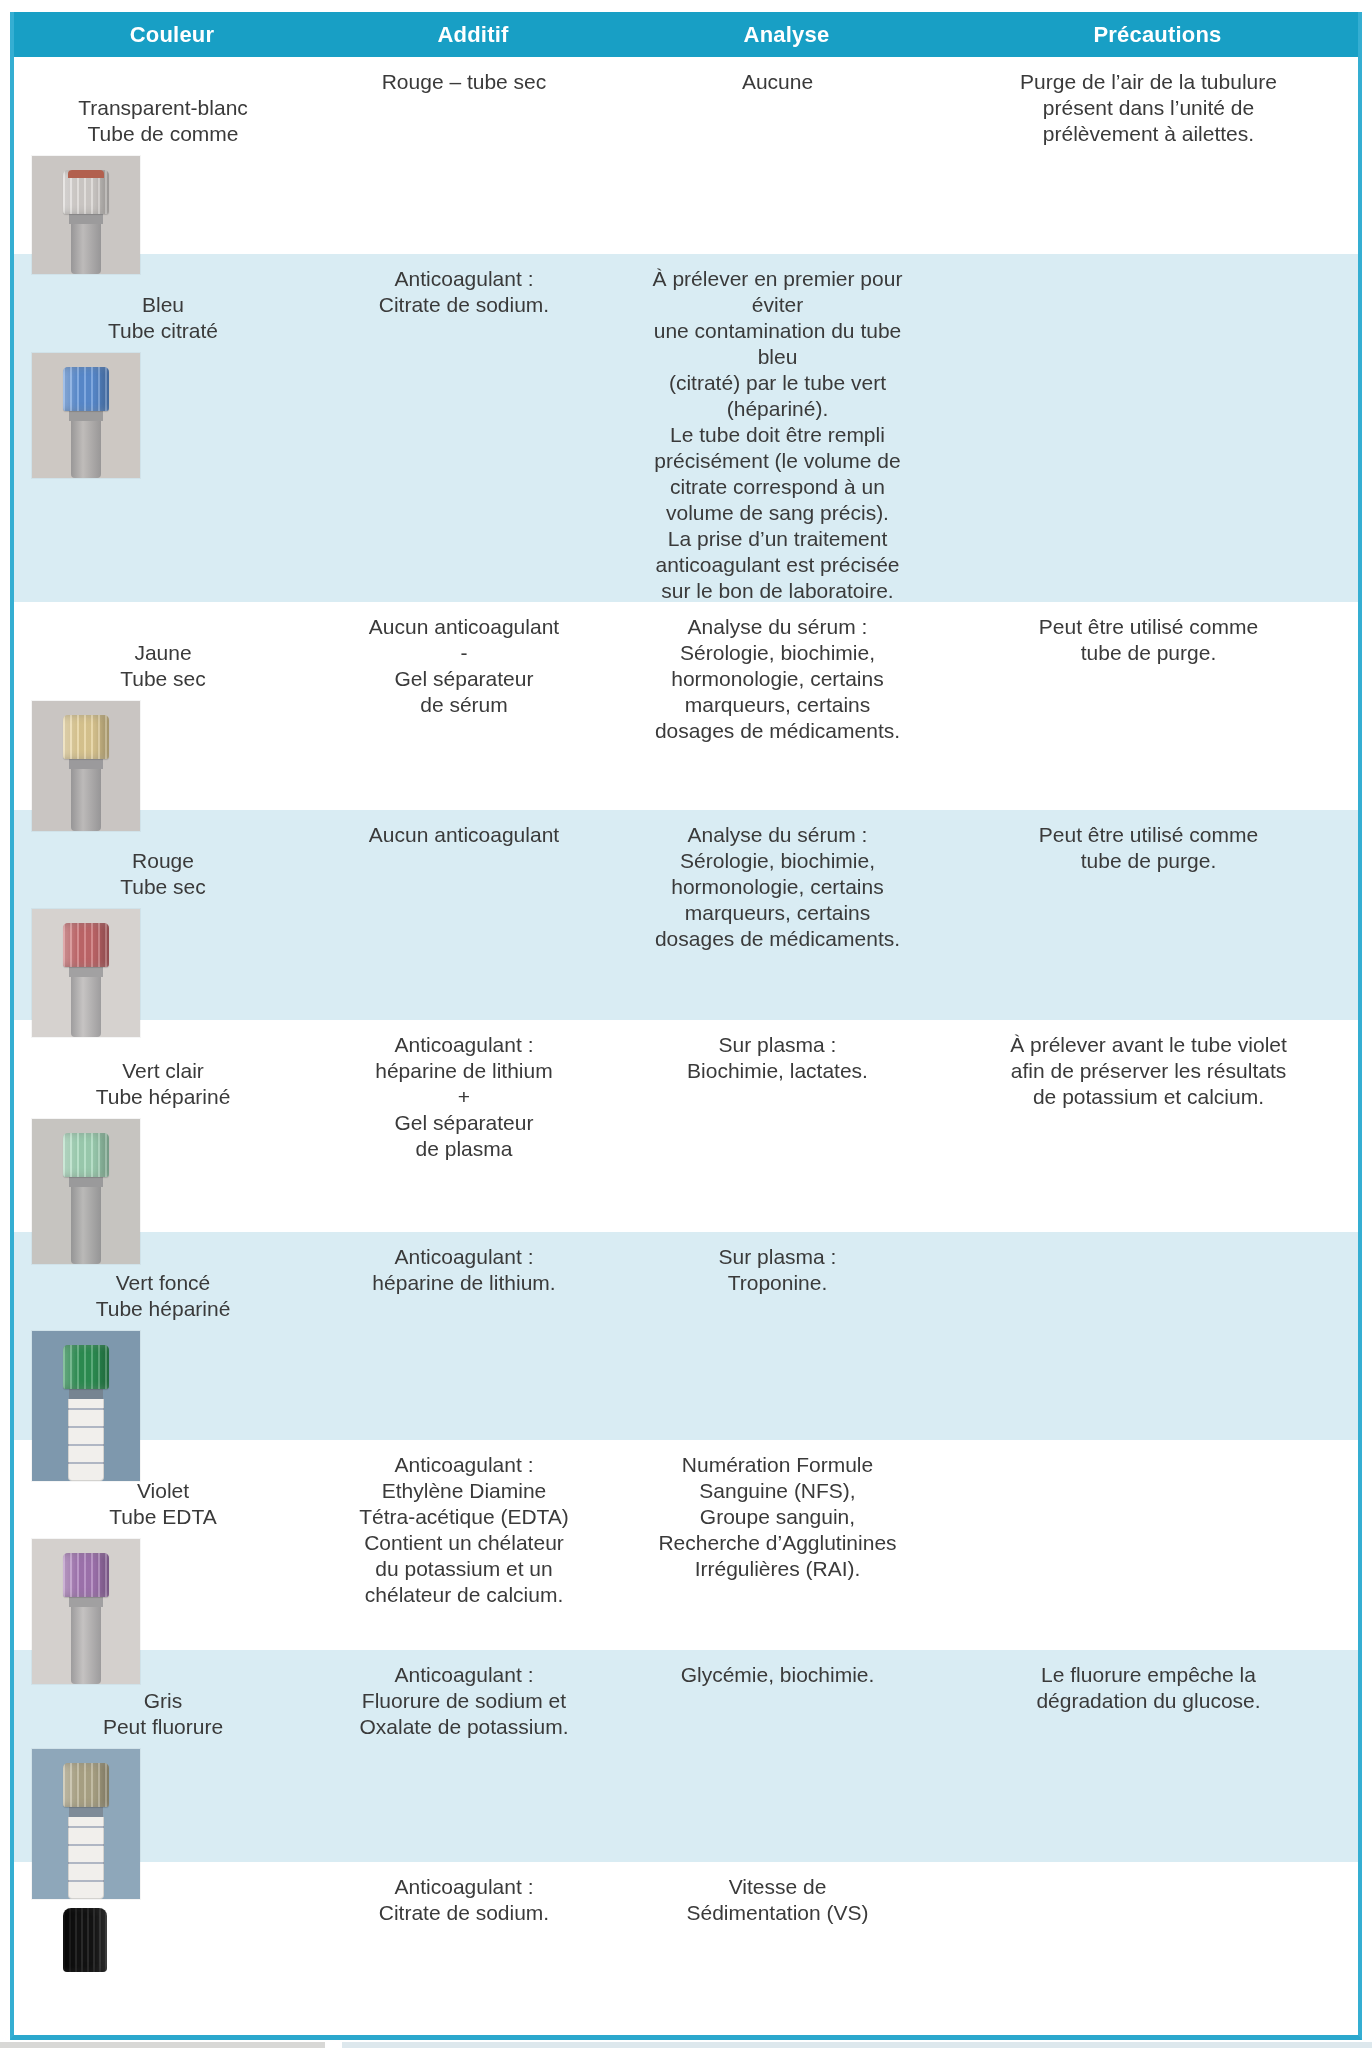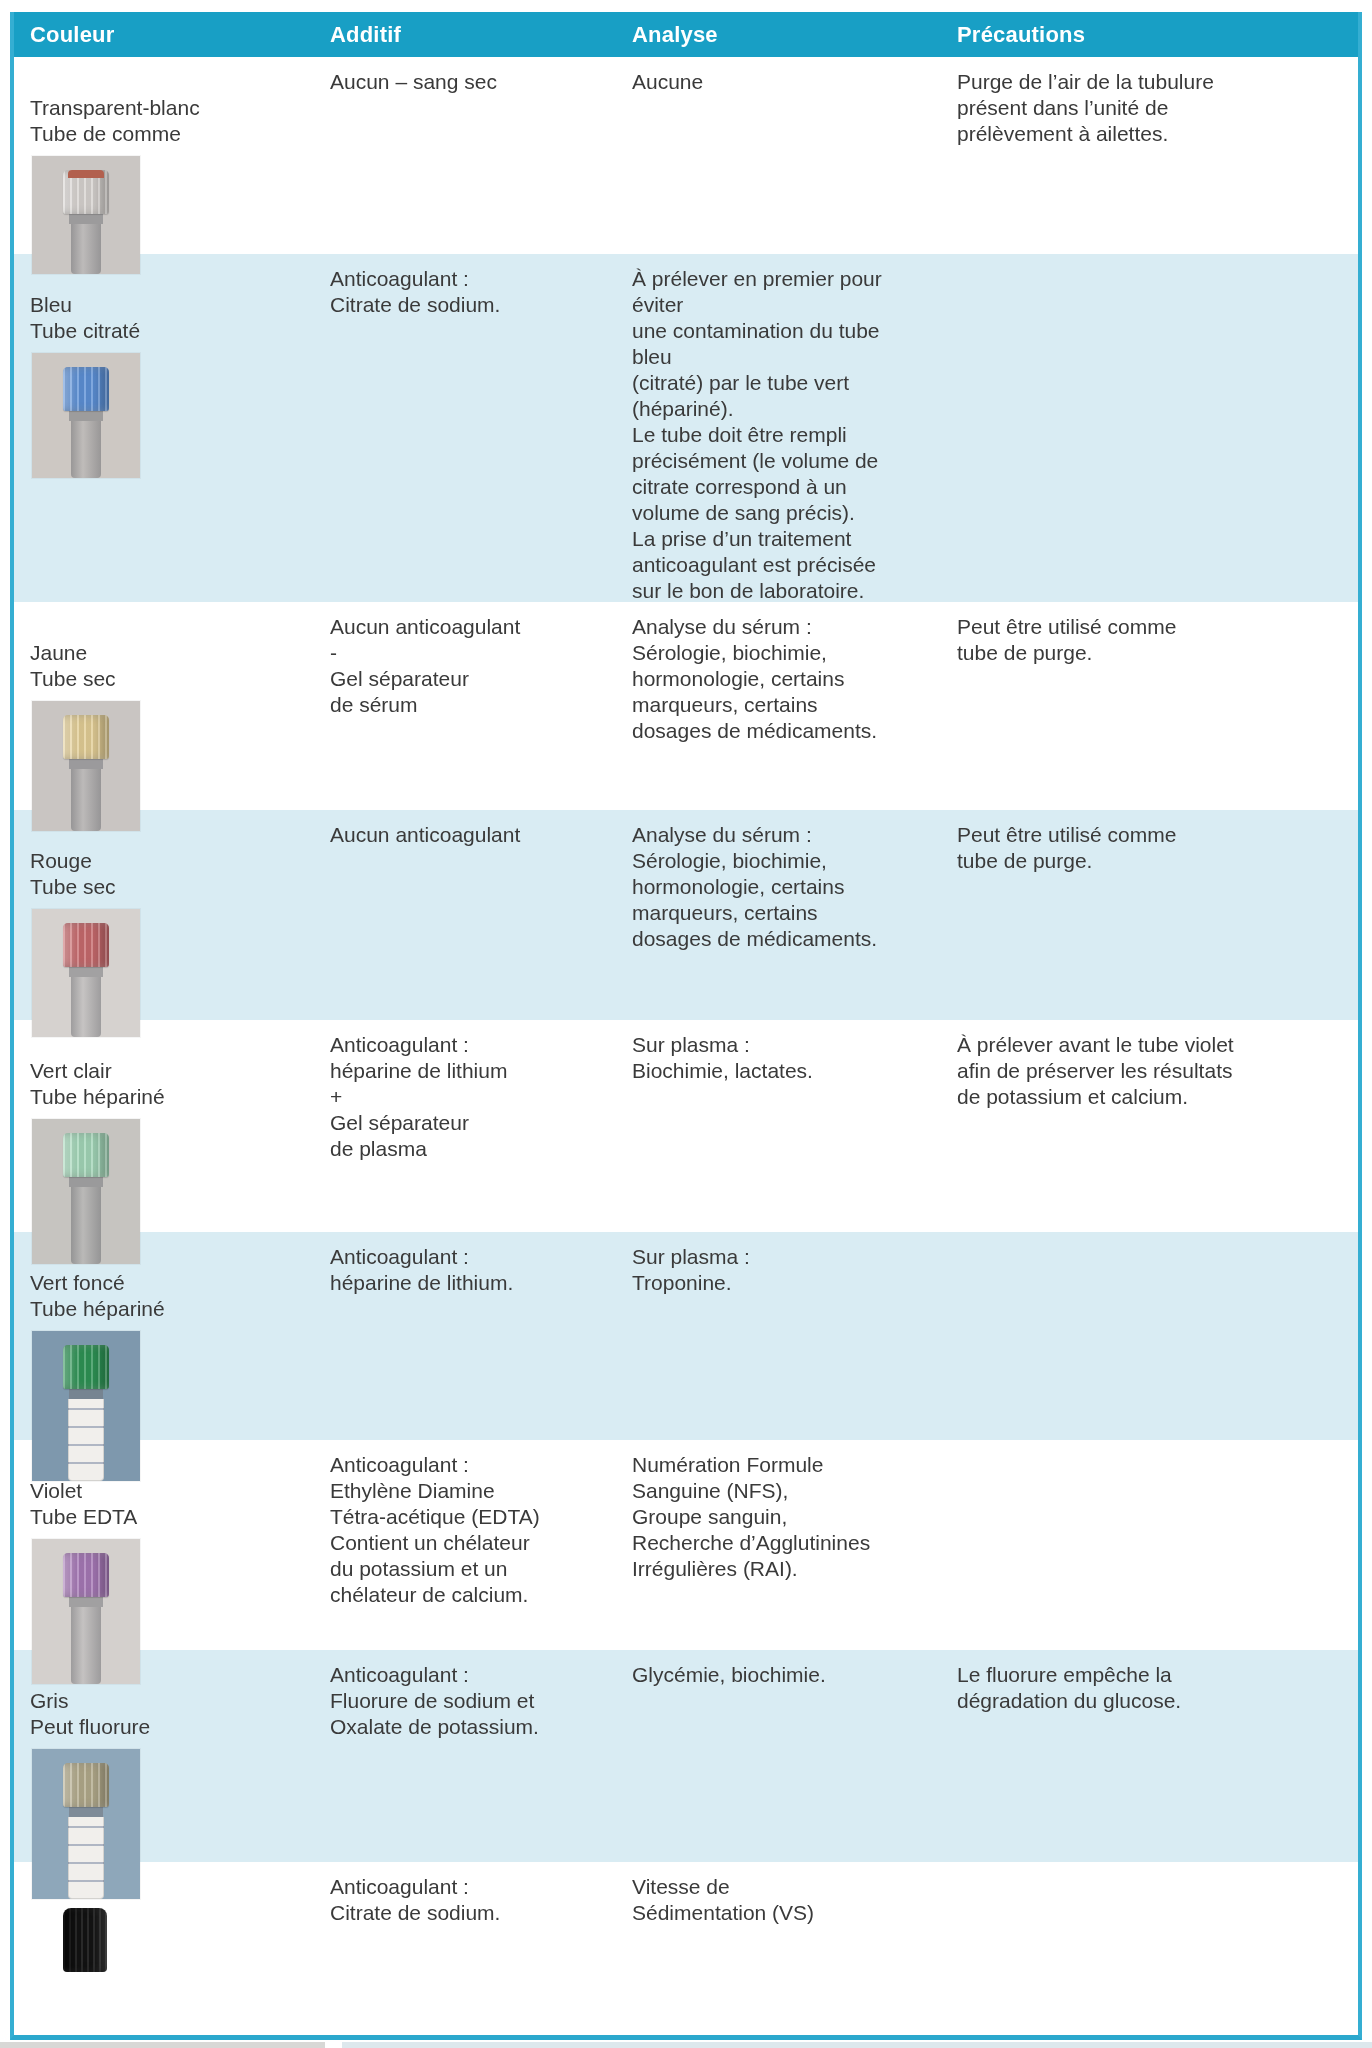--- a/index.html
+++ b/index.html
@@ -1,19 +1,19 @@
 <!DOCTYPE html>
 <html><head>
 <meta charset="utf-8">
 <style>
   * { margin:0; padding:0; box-sizing:border-box; }
   html,body { background:#ffffff; }
   body { width:1372px; height:2048px; font-family:"Liberation Sans", sans-serif; position:relative; }
 
-  .page { position:absolute; inset:0; background:#ffffff; overflow:hidden; }
+  .page { position:absolute; inset:0; background:#ffffff; overflow:hidden;text-align:center; }
 
   .tube-table {
     position:absolute; left:10px; top:12px; width:1352px;
     border-left:4px solid #35aed2; border-right:4px solid #35aed2;
     border-bottom:5px solid #2ba8cd;
     background:#ffffff;
   }
 
   .hdr-row {
     display:grid; grid-template-columns:300px 302px 325px 1fr;
@@ -98,21 +98,21 @@
         <div class="tube-photo" style="height: 118px; background: rgb(202, 198, 195);">
           <div class="tube">
             <div class="cap" style="background-color: rgb(215, 211, 208);">
               <div class="cap-ring" style="background: rgb(178, 96, 78);"></div>
             </div>
             <div class="tube-neck"></div>
             <div class="tbody"></div>
           </div>
         </div>
       </div>
-      <div class="cell">Aucun – sang sec</div>
+      <div class="cell">Rouge – tube sec</div>
       <div class="cell">Aucune</div>
       <div class="cell">Purge de l’air de la tubulure
 présent dans l’unité de
 prélèvement à ailettes.</div>
     </div>
 
     <div class="row alt r2">
       <div class="cell">
         <span>Bleu
 Tube citraté</span>

